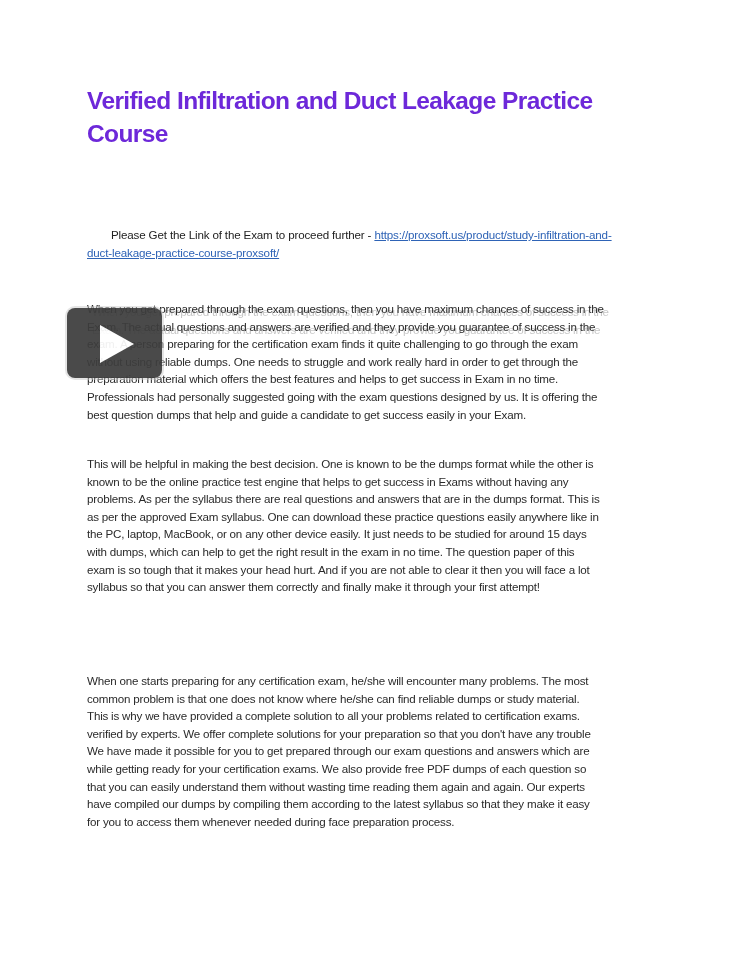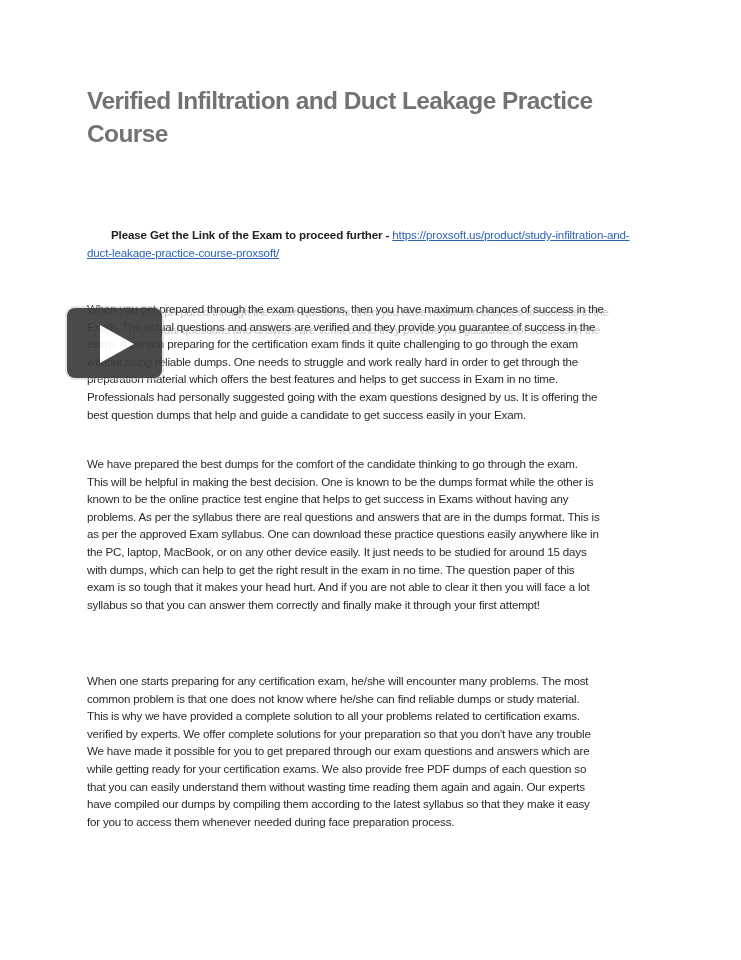--- a/index.html
+++ b/index.html
@@ -1,23 +1,23 @@
 <!DOCTYPE html>
 <html><head>
 <meta charset="utf-8">
 <style>
   html, body { margin: 0; padding: 0; background: #ffffff; }
   body { width: 741px; height: 960px; position: relative; overflow: hidden;
          font-family: "Liberation Sans", "DejaVu Sans", sans-serif; color: #1a1a1a; }
   .page { position: absolute; left: 0; top: 0; width: 741px; height: 960px; }
   .title { position: absolute; left: 87px; top: 84px; width: 560px;
-           font-size: 24.5px; font-weight: bold; line-height: 33px; color: #737373; letter-spacing: -0.6px; }
+           font-size: 24.5px; font-weight: bold; line-height: 33px; color: #6d28d9; letter-spacing: -0.6px; }
   .link-para { position: absolute; left: 87px; top: 226px; width: 575px;
                font-size: 11.6px; line-height: 18px; letter-spacing: -0.15px; }
-  .link-para .lead { font-weight: bold; color: #222; padding-left: 24px; }
+  .link-para .lead { font-weight: normal; color: #222; padding-left: 24px; }
   .link-para a { color: #2e63b6; text-decoration: underline; }
   .body-para { position: absolute; left: 87px; width: 570px; font-size: 11.6px;
                line-height: 17.6px; color: #2a2a2a; letter-spacing: -0.2px; }
   .p1 { top: 300px; }
   .p2 { top: 455px; }
   .p3 { top: 672px; }
   .ghost { position: absolute; left: 92px; top: 303px; width: 570px; font-size: 11.6px;
            line-height: 17.6px; color: rgba(90,90,90,0.35); letter-spacing: -0.2px;
            pointer-events: none; }
   .play { position: absolute; left: 67px; top: 308px; width: 95px; height: 70px;
@@ -46,21 +46,20 @@
     <span class="line">When you get prepared through the exam questions, then you have maximum chances of success in the</span>
     <span class="line">Exam. The actual questions and answers are verified and they provide you guarantee of success in the</span>
     <span class="line">exam. A person preparing for the certification exam finds it quite challenging to go through the exam</span>
     <span class="line">without using reliable dumps. One needs to struggle and work really hard in order to get through the</span>
     <span class="line">preparation material which offers the best features and helps to get success in Exam in no time.</span>
     <span class="line">Professionals had personally suggested going with the exam questions designed by us. It is offering the</span>
     <span class="line">best question dumps that help and guide a candidate to get success easily in your Exam.</span>
   </div>
 
   <div class="body-para p2">
-    <span class="line">We have prepared the best dumps for the comfort of the candidate thinking to go through the exam.</span>
     <span class="line">This will be helpful in making the best decision. One is known to be the dumps format while the other is</span>
     <span class="line">known to be the online practice test engine that helps to get success in Exams without having any</span>
     <span class="line">problems. As per the syllabus there are real questions and answers that are in the dumps format. This is</span>
     <span class="line">as per the approved Exam syllabus. One can download these practice questions easily anywhere like in</span>
     <span class="line">the PC, laptop, MacBook, or on any other device easily. It just needs to be studied for around 15 days</span>
     <span class="line">with dumps, which can help to get the right result in the exam in no time. The question paper of this</span>
     <span class="line">exam is so tough that it makes your head hurt. And if you are not able to clear it then you will face a lot</span>
     <span class="line">syllabus so that you can answer them correctly and finally make it through your first attempt!</span>
   </div>
 

